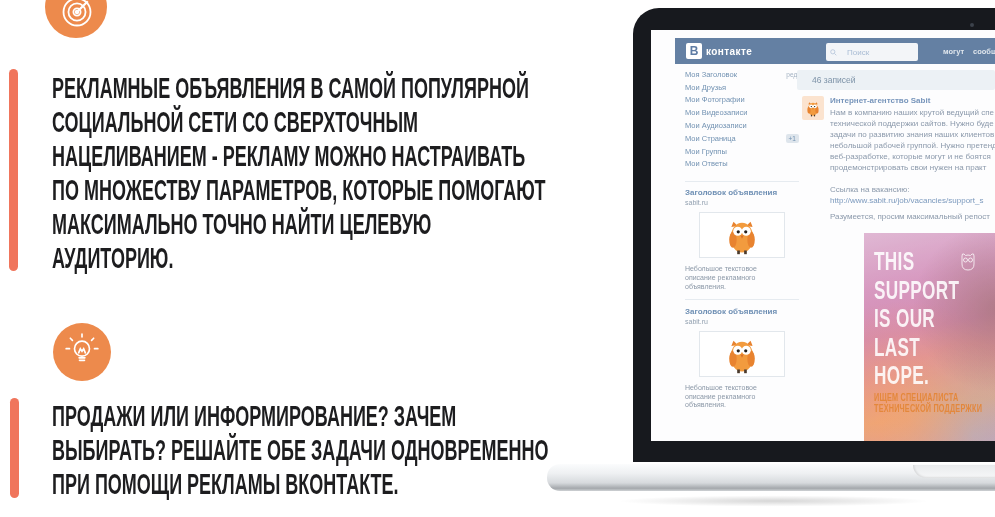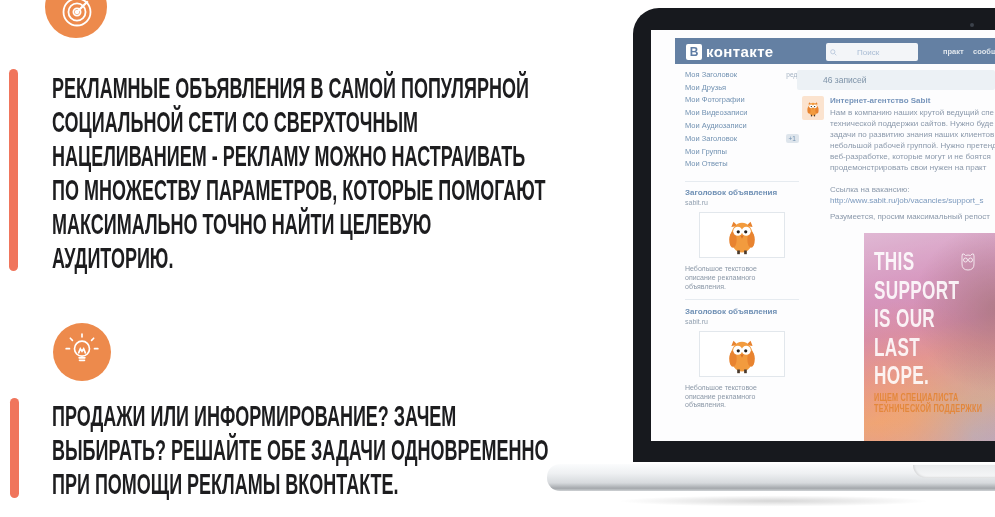--- a/index.html
+++ b/index.html
@@ -37,24 +37,24 @@
     background:linear-gradient(180deg,#E9EBED,#F6F7F8);border-radius:0 0 0 14px;
     box-shadow:inset 1px -1px 2px rgba(0,0,0,0.10);}
   .laptop-shadow{position:absolute;left:552px;top:493px;width:443px;height:16px;
     background:radial-gradient(ellipse 50% 50% at 50% 50%,rgba(0,0,0,0.16),rgba(0,0,0,0) 70%);}
 
   
   .vk-header{position:absolute;left:24px;top:8px;right:0;height:26px;background:#6480A3;}
   .vk-logo{position:absolute;left:11px;top:5px;display:flex;align-items:center;gap:4px;cursor:pointer;}
   .vk-logo-box{width:16px;height:16px;background:#FFF;border-radius:2px;color:#5E7CA4;
     font-weight:bold;font-size:12px;line-height:16px;text-align:center;}
-  .vk-logo-word{color:#FFF;font-weight:bold;font-size:15px;letter-spacing:0.4px;}
+  .vk-logo-word{color:#FFF;font-weight:bold;font-size:10px;letter-spacing:0.4px;}
   .vk-search{position:absolute;left:151px;top:5px;width:92px;height:18px;
     background:rgba(255,255,255,0.92);border-radius:2px;display:flex;align-items:center;
-    padding:0 4px;gap:20px;box-sizing:border-box;}
+    padding:0 4px;gap:10px;box-sizing:border-box;}
   .vk-search-ph{color:#A9BCD4;font-size:8px;}
   .vk-menu-item{position:absolute;top:9px;color:rgba(255,255,255,0.80);font-size:7.5px;
     font-weight:bold;white-space:nowrap;cursor:pointer;}
   #vk-menu-0{left:268px;}
   #vk-menu-1{left:298px;}
 
   .vk-sidebar{position:absolute;left:34px;top:38px;width:114px;}
   .sb-item{display:flex;justify-content:space-between;align-items:center;height:12.8px;
     font-size:7.5px;color:#7292B2;cursor:pointer;}
   .sb-extra-text{color:#A3B2C2;font-size:6.5px;}
@@ -64,21 +64,21 @@
 
   .vk-ad{text-align:left;}
   .ad-title{font-size:8px;font-weight:bold;color:#6E8FB4;line-height:10px;display:block;cursor:pointer;}
   .ad-url{font-size:7px;color:#93A1B0;line-height:9px;margin-bottom:5px;}
   .ad-img{width:86px;height:46px;margin:0 auto 7px;background:#FFF;border:1px solid #E2E7EC;
     display:flex;align-items:center;justify-content:center;box-sizing:border-box;cursor:pointer;}
   .ad-desc{font-size:7px;line-height:8.8px;color:#8A97A6;}
   .ad-divider{height:1px;background:#E6EBF0;margin:7px 0;}
 
   .vk-feedbar{position:absolute;left:146px;top:40px;width:198px;height:20px;background:#ECF1F5;
-    border-radius:2px;font-size:8.5px;color:#7E93A8;line-height:20px;padding-left:26px;
+    border-radius:2px;font-size:8.5px;color:#7E93A8;line-height:20px;padding-left:15px;
     box-sizing:border-box;}
   .vk-avatar{position:absolute;left:151px;top:66px;width:22px;height:24px;background:#FBE3CF;
     border-radius:2px;display:flex;align-items:center;justify-content:center;cursor:pointer;}
   .post-author{position:absolute;left:179px;top:66px;font-size:8px;font-weight:bold;color:#7795BB;
     white-space:nowrap;cursor:pointer;}
   .post-text{position:absolute;left:179px;top:77px;font-size:8px;line-height:11px;color:#8B99AB;
     white-space:nowrap;}
   .post-link-label{margin-top:11px;}
   .post-link{color:#7B99BD;cursor:pointer;}
   .post-footer{margin-top:5px;}
@@ -151,21 +151,21 @@
           <span class="vk-logo-box">В</span>
           <span class="vk-logo-word">контакте</span>
         </div>
         <div class="vk-search">
           <svg width="7" height="7" viewBox="0 0 10 10">
             <circle cx="4" cy="4" r="3" fill="none" stroke="#A9BCD4"></circle>
             <line x1="6.5" y1="6.5" x2="9" y2="9" stroke="#A9BCD4"></line>
           </svg>
           <span class="vk-search-ph">Поиск</span>
         </div>
-        <span class="vk-menu-item" id="vk-menu-0">практ</span>
+        <span class="vk-menu-item" id="vk-menu-0">могут</span>
         <span class="vk-menu-item" id="vk-menu-1">сообщества</span>
       </div>
 
       <div class="vk-sidebar">
         <div class="sb-item">
           <span>Моя Заголовок</span>
           <span class="sb-extra-text">ред.</span>
         </div>
         <div class="sb-item">
           <span>Мои Друзья</span>
@@ -173,21 +173,21 @@
         <div class="sb-item">
           <span>Мои Фотографии</span>
         </div>
         <div class="sb-item">
           <span>Мои Видеозаписи</span>
         </div>
         <div class="sb-item">
           <span>Мои Аудиозаписи</span>
         </div>
         <div class="sb-item">
-          <span>Мои Заголовок</span>
+          <span>Мои Страница</span>
           <span class="sb-badge">+1</span>
         </div>
         <div class="sb-item">
           <span>Мои Группы</span>
         </div>
         <div class="sb-item">
           <span>Мои Ответы</span>
         </div>
 
         <div class="sb-divider"></div>

